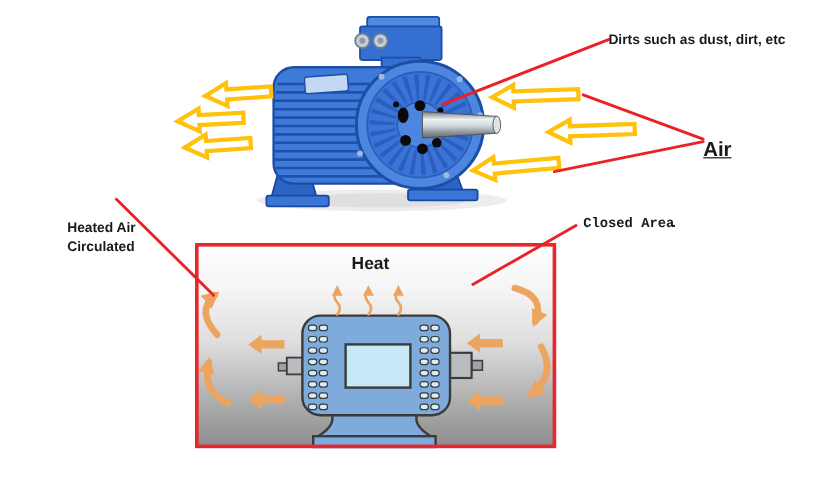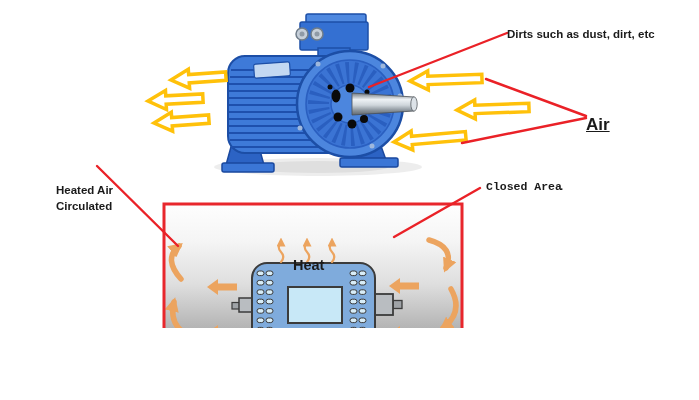--- a/index.html
+++ b/index.html
@@ -1,29 +1,29 @@
 <!DOCTYPE html>
 <html style="--page-bg: #ffffff; --text-black: #1a1a1a; --annotation-red: #ea2127; --closed-area-border: #e8262c; --airflow-yellow: #ffc10a; --circulation-orange: #eca45f; --motor-blue: #3e7ad8; --motor-blue-dark: #1c4ea6; --closed-motor-blue: #7fabdc; --closed-motor-plate: #c8e8f7; --box-gradient-top: #fefefe; --box-gradient-bottom: #8d8d8d;"><head>
 <meta charset="utf-8">
 <style>
   html,body{margin:0;padding:0;background:#fff;}
   .canvas{
-    position:relative;width:699px;height:328px;background:var(--page-bg,#fff);
+    position:relative;width:699px;height:400px;background:var(--page-bg,#fff);
     font-family:"Liberation Sans",sans-serif;overflow:hidden;
   }
   .layer{position:absolute;left:0;top:0;}
   .label{
     position:absolute;color:var(--text-black,#1a1a1a);font-weight:bold;white-space:nowrap;
   }
   .lbl-dirts{left:507px;top:26px;font-size:11.5px;line-height:16px;}
   .lbl-air{left:586px;top:115px;font-size:17px;text-decoration:underline;}
   .lbl-heated{left:56px;top:134px;font-size:11.5px;line-height:16px;margin-top:48px;}
   .lbl-closed{left:486px;top:180px;font-size:11.5px;font-family:Liberation Mono, monospace;}
   .lbl-period{left:560px;top:180px;font-size:11.5px;}
-  .lbl-heat{left:293px;top:212px;font-size:14.5px;margin-top:45px;}
+  .lbl-heat{left:293px;top:212px;font-size:14.5px;}
 
   
   .red-line{stroke:var(--annotation-red,#ea2127);stroke-width:2.4;stroke-linecap:round;}
   .yellow-arrow{fill:#ffffff;stroke:var(--airflow-yellow,#ffc10a);stroke-width:3.5;stroke-linejoin:miter;}
   .orange-fill{fill:var(--circulation-orange,#eca45f);}
   .orange-curve{fill:none;stroke:var(--circulation-orange,#eca45f);stroke-width:5.5;stroke-linecap:round;}
   .orange-wave{fill:none;stroke:var(--circulation-orange,#eca45f);stroke-width:2.2;stroke-linecap:round;}
   .marker-orange{fill:var(--circulation-orange,#eca45f);}
   .box-border{fill:none;stroke:var(--closed-area-border,#e8262c);stroke-width:3;}
   .face-fins{fill:none;stroke:#2a5fc0;stroke-width:21;stroke-dasharray:3 4.6;}

